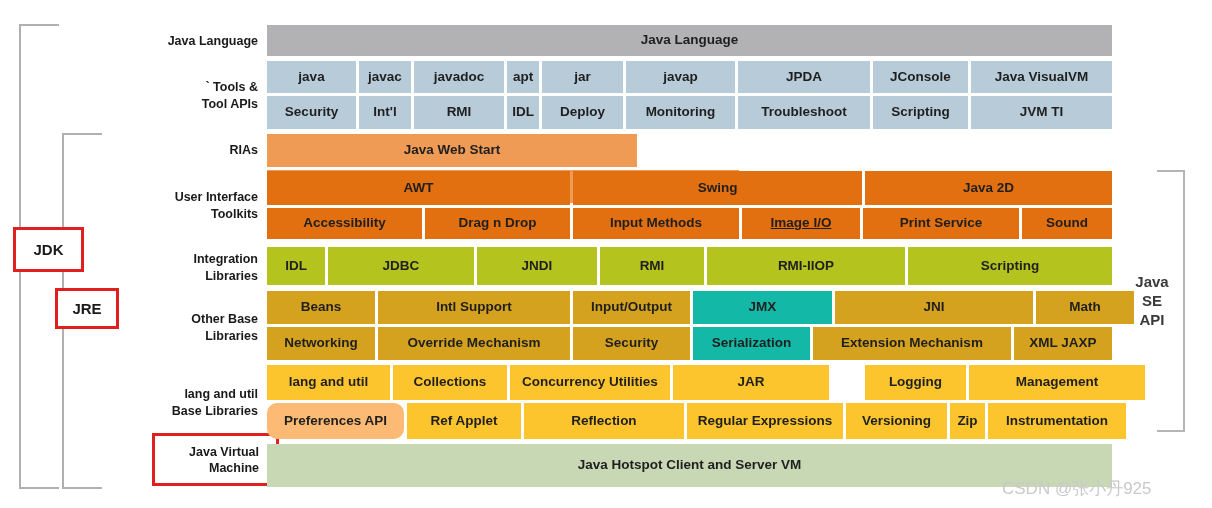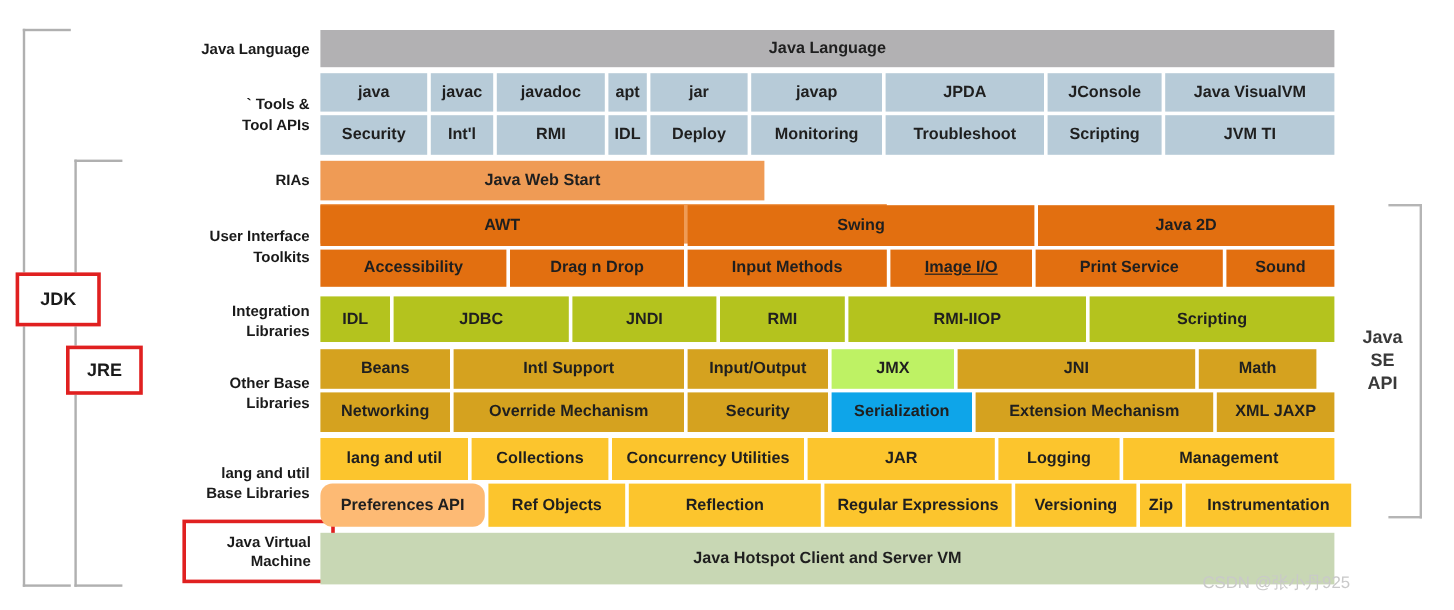--- a/index.html
+++ b/index.html
@@ -111,21 +111,21 @@
     font-weight: bold;
     font-size: 15px;
     line-height: 19px;
     color: #3a3a3a;
   }
 
   
   #watermark {
     position: absolute;
     left: 1002px; top: 477px;
-    font-size: 14px;
+    font-size: 17px;
     color: #c9c9c9;
     white-space: nowrap;
   }
 </style>
 </head>
 <body>
 
 <div id="stage">
 
   <div id="jdk-bracket" class="bracket"></div>
@@ -219,43 +219,43 @@
         <div class="cell" style="width: 146px; background: rgb(180, 195, 30);">JDBC</div>
         <div class="cell" style="width: 120px; background: rgb(180, 195, 30);">JNDI</div>
         <div class="cell" style="width: 104px; background: rgb(180, 195, 30);">RMI</div>
         <div class="cell" style="width: 198px; background: rgb(180, 195, 30);">RMI-IIOP</div>
         <div class="cell" style="width: 204px; background: rgb(180, 195, 30);">Scripting</div>
       </div>
       <div class="grid-row" style="top: 266px; height: 33px;">
         <div class="cell" style="width: 108px; background: rgb(213, 162, 31);">Beans</div>
         <div class="cell" style="width: 192px; background: rgb(213, 162, 31);">Intl Support</div>
         <div class="cell" style="width: 117px; background: rgb(213, 162, 31);">Input/Output</div>
-        <div class="cell" style="width: 102px; background: #bef264;">JMX</div>
+        <div class="cell" style="width: 139px; background: #14b8a6;">JMX</div>
         <div class="cell" style="width: 198px; background: rgb(213, 162, 31);">JNI</div>
         <div class="cell" style="width: 98px; background: rgb(213, 162, 31);">Math</div>
       </div>
       <div class="grid-row" style="top: 302px; height: 33px;">
         <div class="cell" style="width: 108px; background: rgb(213, 162, 31);">Networking</div>
         <div class="cell" style="width: 192px; background: rgb(213, 162, 31);">Override Mechanism</div>
         <div class="cell" style="width: 117px; background: rgb(213, 162, 31);">Security</div>
-        <div class="cell" style="width: 117px; background: #0ea5e9;">Serialization</div>
+        <div class="cell" style="width: 117px; background: #14b8a6;">Serialization</div>
         <div class="cell" style="width: 198px; background: rgb(213, 162, 31);">Extension Mechanism</div>
         <div class="cell" style="width: 98px; background: rgb(213, 162, 31);">XML JAXP</div>
       </div>
       <div class="grid-row" style="top: 340px; height: 35px;">
         <div class="cell" style="width: 123px; background: rgb(252, 197, 45);">lang and util</div>
         <div class="cell" style="width: 114px; background: rgb(252, 197, 45);">Collections</div>
         <div class="cell" style="width: 160px; background: rgb(252, 197, 45);">Concurrency Utilities</div>
         <div class="cell" style="width: 156px; background: rgb(252, 197, 45);">JAR</div>
-        <div class="cell" style="width: 101px; background: rgb(252, 197, 45);">Logging</div>
+        <div class="cell" style="width: 101px; background: rgb(252, 197, 45); margin-left: 33px;">Logging</div>
         <div class="cell" style="width: 176px; background: rgb(252, 197, 45);">Management</div>
       </div>
       <div class="grid-row" style="top: 378px; height: 36px;">
         <div class="cell" style="width: 137px; background: #fdba74; border-radius: 10px;">Preferences API</div>
-        <div class="cell" style="width: 114px; background: rgb(252, 197, 45);">Ref Objects</div>
+        <div class="cell" style="width: 114px; background: rgb(252, 197, 45);">Ref Applet</div>
         <div class="cell" style="width: 160px; background: rgb(252, 197, 45);">Reflection</div>
         <div class="cell" style="width: 156px; background: rgb(252, 197, 45);">Regular Expressions</div>
         <div class="cell" style="width: 101px; background: rgb(252, 197, 45);">Versioning</div>
         <div class="cell" style="width: 35px; background: rgb(252, 197, 45);">Zip</div>
         <div class="cell" style="width: 138px; background: rgb(252, 197, 45);">Instrumentation</div>
       </div>
       <div class="grid-row" style="top: 419px; height: 43px;">
         <div class="cell" style="width: 845px; background: rgb(200, 215, 180);">Java Hotspot Client and Server VM</div>
       </div>
     </div>

